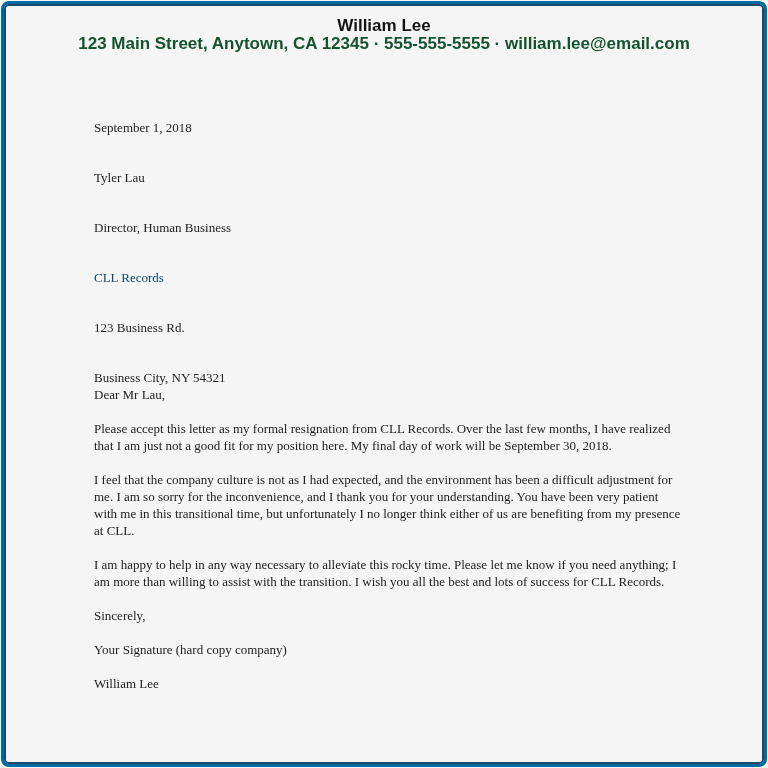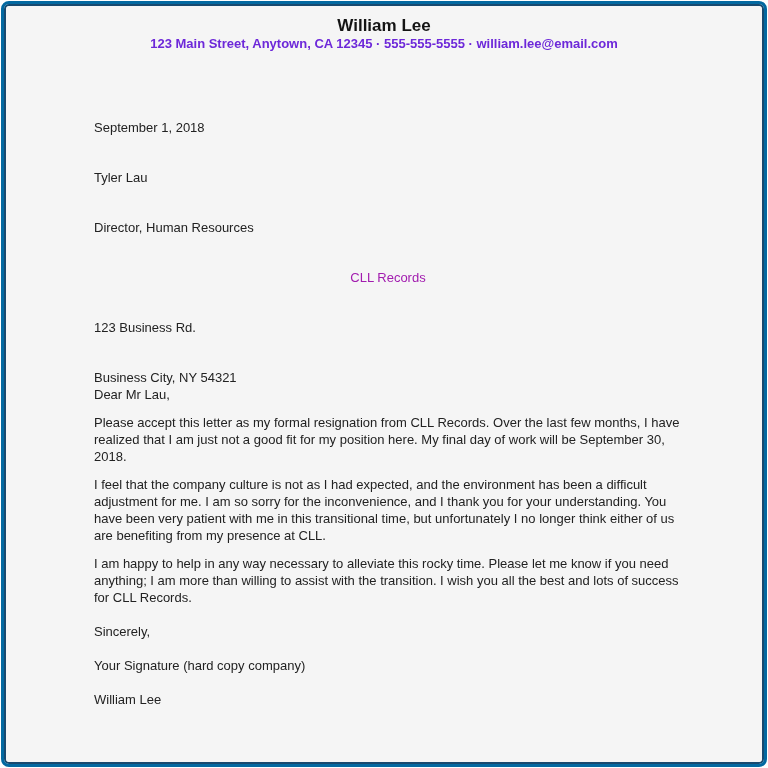--- a/index.html
+++ b/index.html
@@ -31,58 +31,58 @@
     padding-top: 9px;
     text-align: center;
   }
   .letterhead-name {
     font-size: 17px;
     font-weight: 700;
     line-height: 21px;
     color: #141414;
   }
   .letterhead-contact {
-    font-size: 13px;
+    font-size: 17px;
     font-weight: 600;
     line-height: 16px;
-    color: #6d28d9;
+    color: #14532d;
   }
   .letter-body {
     padding: 67px 80px 0 88px;
     font-size: 13px;
     line-height: 17px;
     color: #222222;
   }
   .line { display: block; margin-top: 33px; }
-  .block { margin: 0; }
+  .block { margin: 0; font-family: Liberation Serif, serif; }
   .date-line { margin: 0; }
   .recipient-block { margin-top: 15px; }
-  .recipient-company { color: #a21caf; text-align: center; }
+  .recipient-company { color: #0c4a6e; }
   .salutation { }
-  .paragraph { margin-top: 11px; max-width: 602px; }
+  .paragraph { margin-top: 17px; max-width: 602px; }
   .closing-block { margin-top: 17px; }
 </style>
 </head>
 <body>
 
 <div class="frame">
   <div class="paper">
 
     <div class="letterhead">
       <div class="letterhead-name">William Lee</div>
       <div class="letterhead-contact">123 Main Street, Anytown, CA 12345 · 555-555-5555 · william.lee@email.com</div>
     </div>
 
     <div class="letter-body">
 
       <p class="block date-line">September 1, 2018</p>
 
       <div class="block recipient-block">
         <span class="line">Tyler Lau</span>
-        <span class="line">Director, Human Resources</span>
+        <span class="line">Director, Human Business</span>
         <span class="line recipient-company">CLL Records</span>
         <span class="line">123 Business Rd.</span>
         <span class="line">Business City, NY 54321</span>
       </div>
 
       <p class="block salutation">Dear Mr Lau,</p>
 
       <p class="block paragraph">Please accept this letter as my formal resignation from CLL Records. Over the last few months, I have realized that I am just not a good fit for my position here. My final day of work will be September 30, 2018.</p>
 
       <p class="block paragraph">I feel that the company culture is not as I had expected, and the environment has been a difficult adjustment for me. I am so sorry for the inconvenience, and I thank you for your understanding. You have been very patient with me in this transitional time, but unfortunately I no longer think either of us are benefiting from my presence at CLL.</p>

